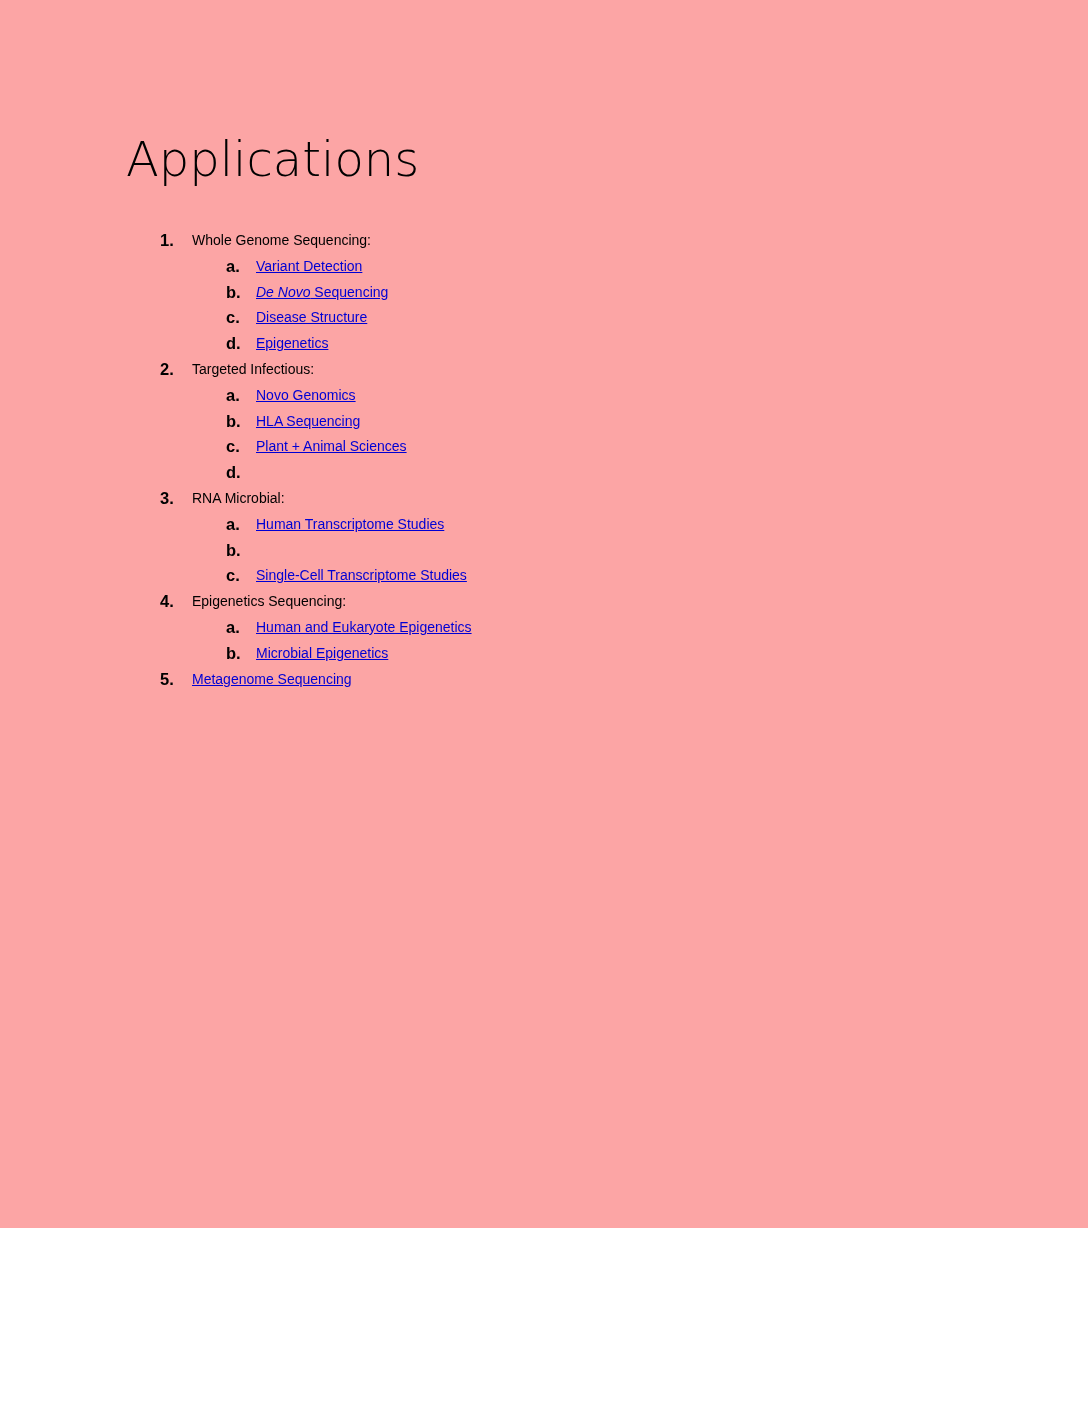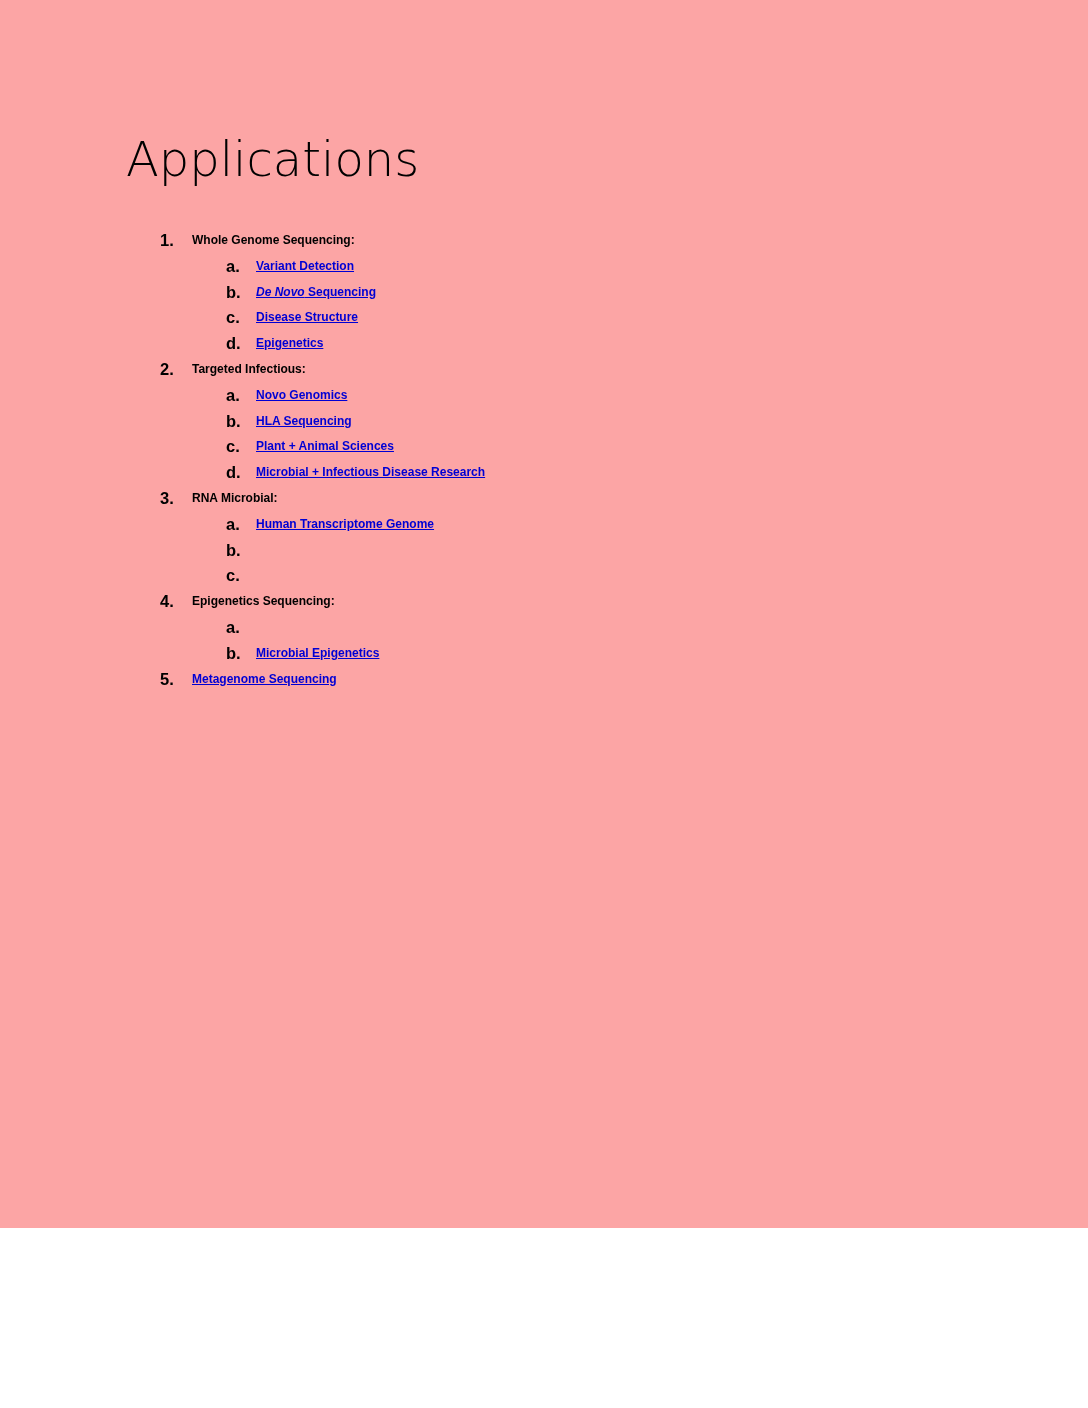--- a/index.html
+++ b/index.html
@@ -53,22 +53,22 @@
     font-weight: bold;
     color: #000000;
     line-height: 25.8px;
   }
 
   .lvl1-item > .marker { left: 160px; width: 30px; }
   .lvl2-item > .marker { left: 226px; width: 26px; }
 
   .label {
     position: absolute;
-    font-size: 12px;
-    font-weight: bold;
+    font-size: 14px;
+    font-weight: normal;
     color: #000000;
     line-height: 25.8px;
   }
 
   .lvl1-item > .label { left: 192px; }
   .lvl2-item > .label { left: 256px; }
 
   a.link,
   .link {
     color: #0000d4;
@@ -118,42 +118,43 @@
       <div class="lvl2-item">
         <span class="marker">b.</span>
         <span class="label link">HLA Sequencing</span>
       </div>
       <div class="lvl2-item">
         <span class="marker">c.</span>
         <span class="label link">Plant + Animal Sciences</span>
       </div>
       <div class="lvl2-item">
         <span class="marker">d.</span>
-        <span class="label link">Microbial + Infectious Disease Research</span>
       </div>
       <div class="lvl1-item">
         <span class="marker">3.</span>
         <span class="label">RNA Microbial:</span>
       </div>
       <div class="lvl2-item">
         <span class="marker">a.</span>
-        <span class="label link">Human Transcriptome Genome</span>
+        <span class="label link">Human Transcriptome Studies</span>
       </div>
       <div class="lvl2-item">
         <span class="marker">b.</span>
       </div>
       <div class="lvl2-item">
         <span class="marker">c.</span>
+        <span class="label link">Single-Cell Transcriptome Studies</span>
       </div>
       <div class="lvl1-item">
         <span class="marker">4.</span>
         <span class="label">Epigenetics Sequencing:</span>
       </div>
       <div class="lvl2-item">
         <span class="marker">a.</span>
+        <span class="label link">Human and Eukaryote Epigenetics</span>
       </div>
       <div class="lvl2-item">
         <span class="marker">b.</span>
         <span class="label link">Microbial Epigenetics</span>
       </div>
       <div class="lvl1-item">
         <span class="marker">5.</span>
         <span class="label link">Metagenome Sequencing</span>
       </div>
     </div>

